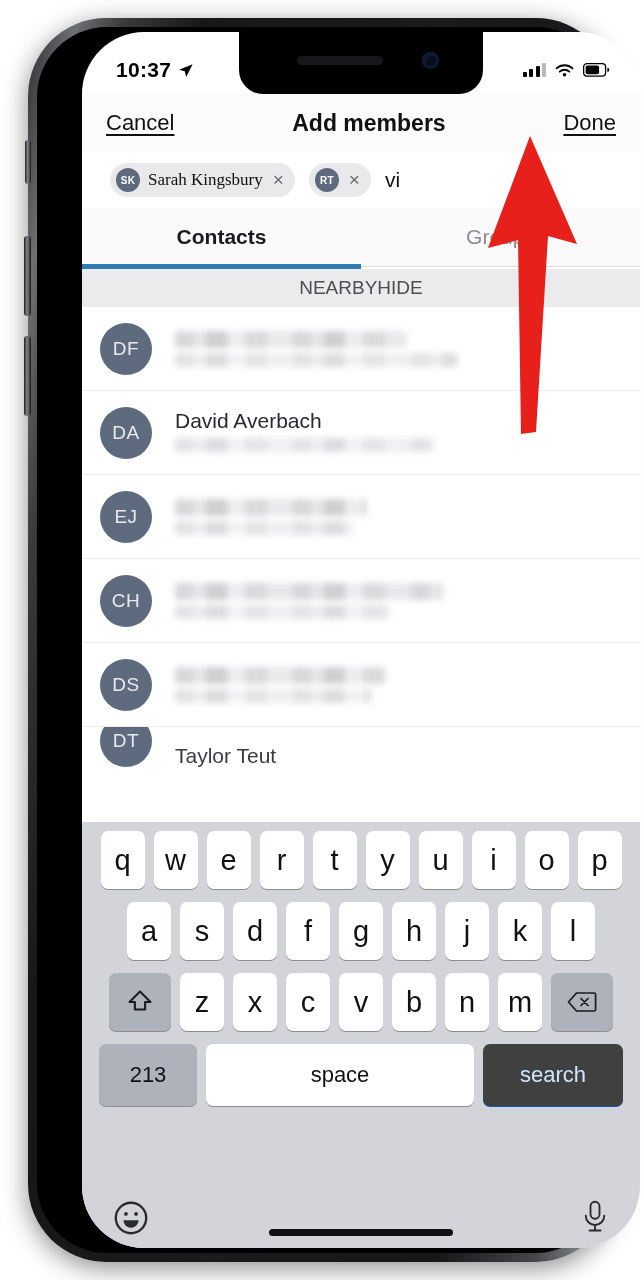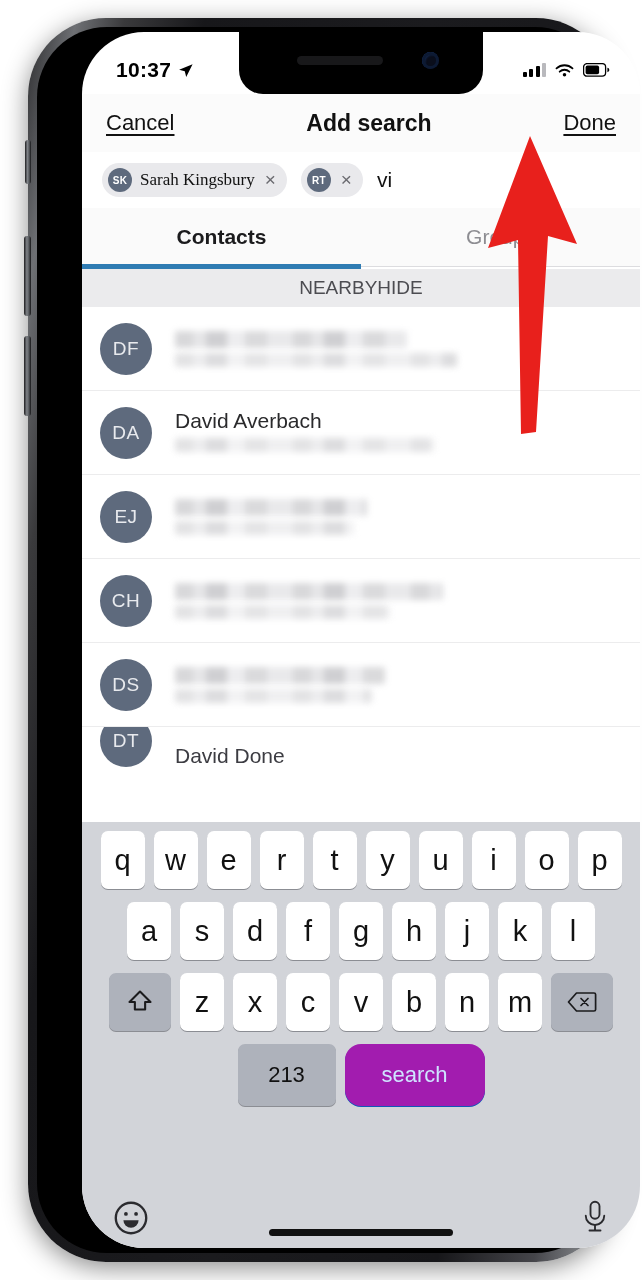--- a/index.html
+++ b/index.html
@@ -53,21 +53,21 @@
 
   
   #navbar { position:absolute; top:62px; left:0; right:0; height:58px;
             background:#fbfbfb; display:flex; align-items:center;
             justify-content:space-between; padding:0 24px; }
   #navbar .nav-btn { font-size:22px; color:#111; text-decoration:underline;
                      text-underline-offset:4px; }
   #nav-title { font-size:23px; font-weight:700; color:#111; }
 
   
-  #chips-row { position:absolute; top:120px; left:4px; right:0; height:56px;
+  #chips-row { position:absolute; top:120px; left:12px; right:0; height:56px;
                background:#fff; display:flex; align-items:center; gap:14px;
                padding:0 16px; overflow:hidden; white-space:nowrap; }
   .chip { display:flex; align-items:center; gap:8px; background:#e9e9ec;
           border-radius:17px; padding:5px 11px 5px 6px; flex:0 0 auto; }
   .chip-av { width:24px; height:24px; border-radius:50%; background:#5e6a7d;
              color:#fff; font-size:10px; font-weight:600; display:flex;
              align-items:center; justify-content:center; letter-spacing:.3px; }
   .chip-name { font-size:17px; color:#111;font-family:Liberation Serif, serif; }
   .chip-x { font-size:19px; color:#6b6b70; margin-left:2px; }
   .chip-partial { font-size:21px; color:#111; flex:0 0 auto; }
@@ -119,22 +119,22 @@
           margin-bottom:13px; gap:9px; }
   .key { background:#fff; border-radius:7px; box-shadow:0 1px 0 #8b8d93;
          font-size:29px; color:#111; display:flex; align-items:center;
          justify-content:center; width:44px; height:58px; }
   #krow1 .key { width:44px; }
   #krow2 { padding:0 26px; }
   #krow3 { padding:0 4px; }
   .key.wide-fn { background:#aeb2bb; width:62px; }
   .key.num   { background:#aeb2bb; width:98px; height:62px; font-size:22px; }
   .key.space { width:268px; height:62px; font-size:22px; }
-  .key.search{ background:#a21caf; color:#cfe4ff; width:140px; height:62px;
-               font-size:22px; box-shadow:0 1px 0 #1257b8;border-radius:16px; }
+  .key.search{ background:#404040; color:#cfe4ff; width:140px; height:62px;
+               font-size:22px; box-shadow:0 1px 0 #1257b8; }
 
   
   #kb-bottom { position:absolute; left:0; right:0; bottom:0; height:60px;
                background:#d2d4d9; display:flex; align-items:center;
                justify-content:space-between; padding:0 30px; }
   #home-indicator { position:absolute; bottom:12px; left:50%;
                     transform:translateX(-50%); width:184px; height:7px;
                     border-radius:4px; background:#111; }
 
   
@@ -181,21 +181,21 @@
       <svg width="27" height="14" viewBox="0 0 27 14">
         <rect x="0.6" y="0.6" width="22" height="12.6" rx="3.4" fill="none" stroke="#000" stroke-width="1.3"></rect>
         <rect x="2.6" y="2.6" width="13.5" height="8.6" rx="1.8" fill="#000"></rect>
         <path d="M24.4 4.8v4.4c1.3-.4 1.9-1.1 1.9-2.2s-.6-1.8-1.9-2.2z" fill="#000"></path>
       </svg>
     </div>
   </div>
 
   <div id="navbar">
     <span class="nav-btn">Cancel</span>
-    <span id="nav-title">Add search</span>
+    <span id="nav-title">Add members</span>
     <span class="nav-btn">Done</span>
   </div>
 
   <div id="chips-row">
     <span class="chip">
       <span class="chip-av">SK</span>
       <span class="chip-name">Sarah Kingsbury</span>
       <span class="chip-x">×</span>
     </span>
     <span class="chip">
@@ -259,21 +259,21 @@
       <div class="avatar">DS</div>
       <div class="row-text">
         <div class="blur-name" style="width:47%"></div>
         <div class="blur-sub" style="width:44%"></div>
       </div>
     </div>
 
     <div class="row row-last">
       <div class="avatar">DT</div>
       <div class="row-text">
-        <div class="cut-name">David Done</div>
+        <div class="cut-name">Taylor Teut</div>
       </div>
     </div>
 
   </div>
 
   <div id="keyboard">
 
     <div class="krow" id="krow1">
       <div class="key">q</div>
       <div class="key">w</div>
@@ -315,20 +315,21 @@
       <div class="key wide-fn">
         <svg width="30" height="24" viewBox="0 0 30 24">
           <path d="M9.5 3 H27 a1.6 1.6 0 0 1 1.6 1.6 v14.8 A1.6 1.6 0 0 1 27 21 H9.5 L1.5 12 Z" fill="none" stroke="#1b1b1d" stroke-width="1.7" stroke-linejoin="round"></path>
           <path d="M14 8.5 l7 7 M21 8.5 l-7 7" stroke="#1b1b1d" stroke-width="1.7" stroke-linecap="round"></path>
         </svg>
       </div>
     </div>
 
     <div class="krow" id="krow4">
       <div class="key num">213</div>
+      <div class="key space">space</div>
       <div class="key search">search</div>
     </div>
 
   </div>
 
   <div id="kb-bottom">
     <svg width="38" height="38" viewBox="0 0 24 24">
       <circle cx="12" cy="12" r="9.6" fill="none" stroke="#2b2b2f" stroke-width="1.5"></circle>
       <circle cx="8.8" cy="9.4" r="1.2" fill="#2b2b2f"></circle>
       <circle cx="15.2" cy="9.4" r="1.2" fill="#2b2b2f"></circle>

